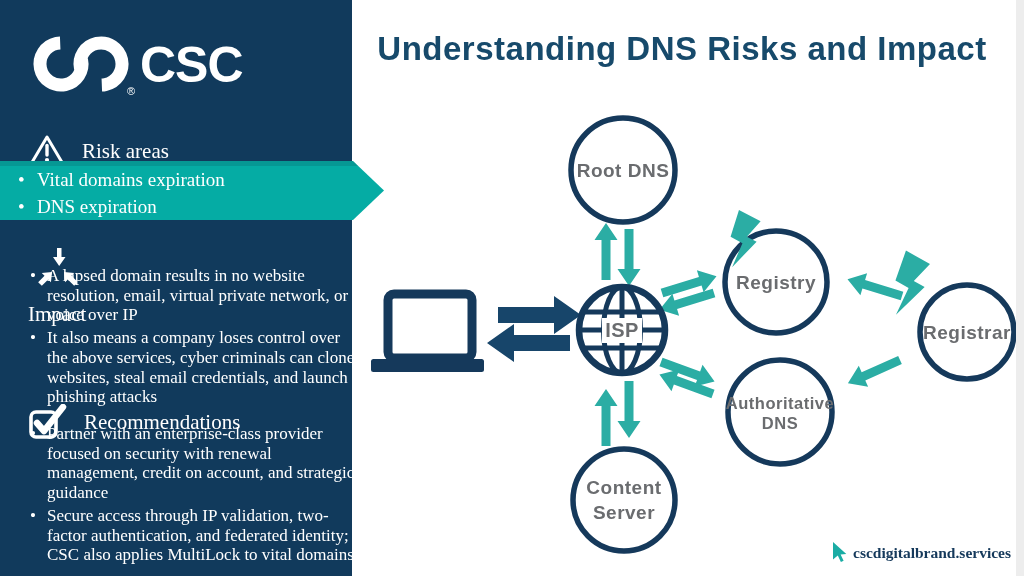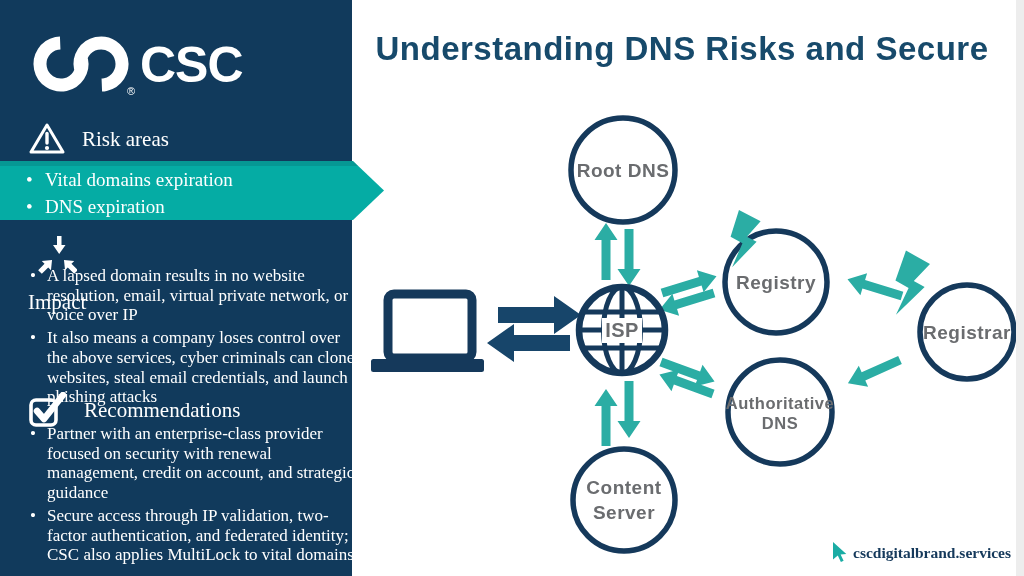--- a/index.html
+++ b/index.html
@@ -2,33 +2,33 @@
 <html><head>
 <meta charset="utf-8">
 <style>
   html,body{margin:0;padding:0;background:#fff;}
   .stage{position:relative;width:1024px;height:576px;background:#ffffff;overflow:hidden;
          font-family:"Liberation Sans",sans-serif;}
   
   .sidebar{position:absolute;left:0;top:0;width:352px;height:576px;background:#113a5c;}
   .logo-svg{position:absolute;left:0;top:14px;}
   .side-head{position:absolute;left:28px;display:flex;align-items:center;gap:16px;
-             color:#ffffff;font-family:"Liberation Serif",serif;font-size:21px;}
+             color:#ffffff;font-family:"Liberation Serif",serif;font-size:21px;margin-top:12px;}
   .side-head .hicon{flex:0 0 auto;display:block;}
   .side-list{margin:0;padding:0 10px 0 16px;list-style:none;color:#ffffff;
              font-family:"Liberation Serif",serif;font-size:17px;line-height:1.16;}
   .side-list li{position:relative;padding-left:17px;margin-bottom:3px;}
   .side-list li::before{content:"\2022";position:absolute;left:0;top:0;}
   .impact-list{position:absolute;left:14px;top:266px;width:330px;}
   .rec-list{position:absolute;left:14px;top:424px;width:334px;}
   
   .banner{position:absolute;left:0;top:161px;width:384px;height:59px;background:#05aca4;
           clip-path:polygon(0 0,353px 0,384px 50%,353px 100%,0 100%);
           box-shadow:inset 0 5px 0 rgba(9,60,80,0.18);}
-  .banner ul{margin:0;padding:6px 0 0 26px;list-style:none;color:#ffffff;
+  .banner ul{margin:0;padding:6px 0 0 18px;list-style:none;color:#ffffff;
              font-family:"Liberation Serif",serif;font-size:19px;line-height:1.42;}
   .banner li{position:relative;padding-left:19px;}
   .banner li::before{content:"\2022";position:absolute;left:0;top:0;}
   
   .title{position:absolute;left:352px;top:30px;width:660px;text-align:center;
          color:#174a6b;font-size:33px;font-weight:bold;letter-spacing:0.5px;}
   .diagram{position:absolute;left:352px;top:0;}
   .edge-strip{position:absolute;right:0;top:0;width:8px;height:576px;background:#ededed;}
   .node-label{font-family:"Liberation Sans",sans-serif;font-weight:bold;fill:#6a6c6f;
               letter-spacing:0.5px;}
@@ -90,21 +90,21 @@
     </ul>
   </div>
 
   <div class="banner">
     <ul>
       <li><span>Vital domains expiration</span></li>
       <li><span>DNS expiration</span></li>
     </ul>
   </div>
 
-  <div class="title">Understanding DNS Risks and Secure</div>
+  <div class="title">Understanding DNS Risks and Impact</div>
 
   <svg class="diagram" width="672" height="576" viewBox="352 0 672 576">
     <defs>
       <polygon id="tarr" points="0,-4.5 40,-4.5 40,-11.5 57,0 40,11.5 40,4.5 0,4.5"></polygon>
       <polygon id="narr" points="0,-8 56,-8 56,-19 83,0 56,19 56,8 0,8"></polygon>
       <path id="bolt" d="M7,0 L27,7 L17,22 L26,25 L8,50 L14,28 L3,24 Z"></path>
     </defs>
 
     <g>
       <rect x="388" y="294" width="84" height="64" rx="6" fill="#ffffff" stroke="#15395b" stroke-width="9"></rect>

